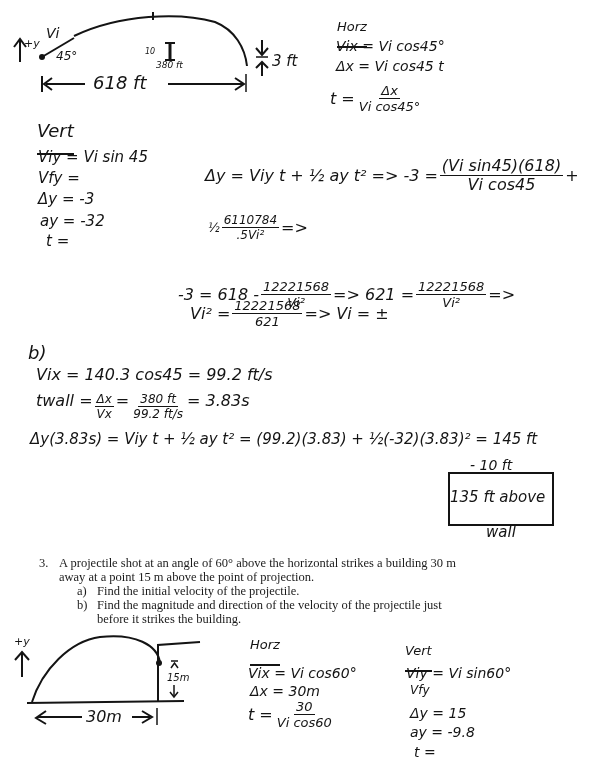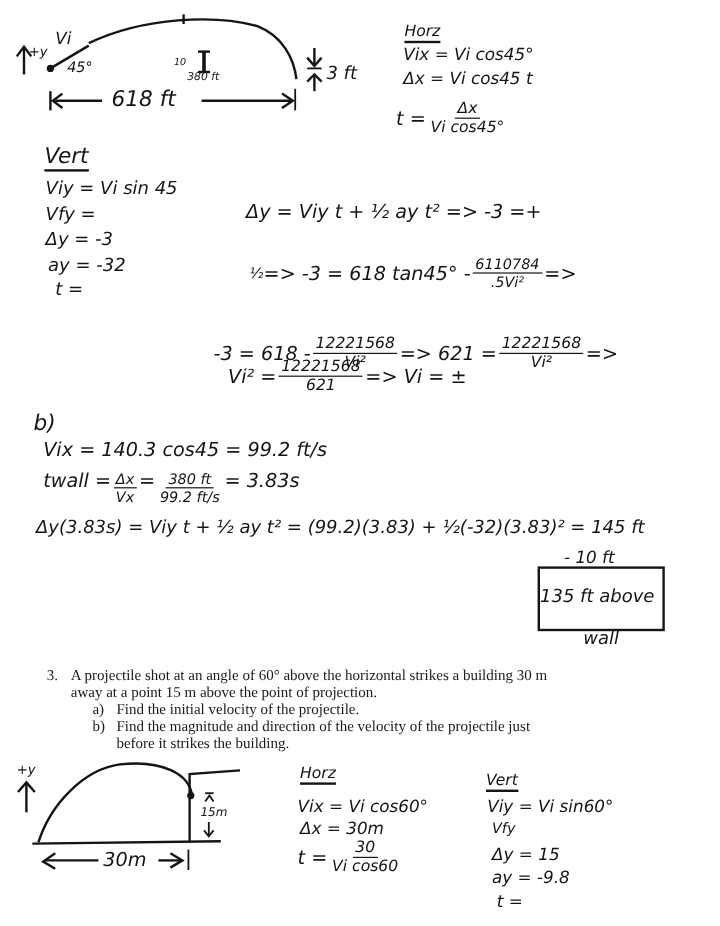--- a/index.html
+++ b/index.html
@@ -3,21 +3,21 @@
 <meta charset="utf-8">
 <style>
   html, body { margin: 0; padding: 0; background: #ffffff; }
   body {
     width: 600px; height: 772px; position: relative; overflow: hidden;
     font-family: "DejaVu Sans", sans-serif; color: #111;
   }
   .hw { position: absolute; font-family: "DejaVu Sans", sans-serif; font-style: italic; color: #141414; white-space: nowrap; line-height: 1; }
   .s11 { font-size: 11px; } .s12 { font-size: 12px; } .s13 { font-size: 13px; }
   .s14 { font-size: 14px; } .s15 { font-size: 15px; } .s16 { font-size: 16px; } .s18 { font-size: 18px; }
-  .ul { border-bottom: 2px solid #141414; padding-bottom: 1px; }
+  .ul { border-bottom: 2px solid #141414; padding-bottom: 13px; }
   .frac { display: inline-flex; flex-direction: column; align-items: center; vertical-align: middle; margin: 0 2px; }
   .frac .num { border-bottom: 1.5px solid #141414; padding: 0 2px 1px; }
   .frac .den { padding: 1px 2px 0; }
   .boxed { border: 2px solid #141414; padding: 2px 4px; }
   svg { position: absolute; overflow: visible; }
   .printed { position: absolute; font-family: "Liberation Serif", serif; font-size: 12.5px; color: #1a1a1a; line-height: 14px; white-space: nowrap; }
 </style>
 </head>
 <body>
 
@@ -75,27 +75,30 @@
 <div>
   <span class="hw s18 ul" style="left:37px;top:122px">Vert</span>
   <span class="hw s15" style="left:38px;top:150px">Viy = Vi sin 45</span>
   <span class="hw s15" style="left:38px;top:171px">Vfy =</span>
   <span class="hw s15" style="left:38px;top:192px">Δy = -3</span>
   <span class="hw s15" style="left:40px;top:214px">ay = -32</span>
   <span class="hw s15" style="left:46px;top:234px">t =</span>
 </div>
 
 <div>
-  <div class="hw s16" style="left:205px;top:169px;display:flex;align-items:center">
+  <div class="hw s16" style="left:205px;top:158px;display:flex;align-items:center">
     <span>Δy = Viy t + ½ ay t² =&gt; -3 =</span>
+    <span class="frac">
+        <span class="num">(Vi sin45)(618)</span>
+        <span class="den">Vi cos45</span>
+      </span>
     <span>+</span>
   </div>
   <div class="hw s16" style="left:208px;top:214px;display:flex;align-items:center">
     <span class="s12">½</span>
-    <span>=&gt; -3 = 618 tan45° -</span>
     <span class="frac s12">
         <span class="num">6110784</span>
         <span class="den">.5Vi²</span>
       </span>
     <span>=&gt;</span>
   </div>
   <div class="hw s16" style="left:178px;top:280px;display:flex;align-items:center">
     <span>-3 = 618 -</span>
     <span class="frac s13">
         <span class="num">12221568</span>

